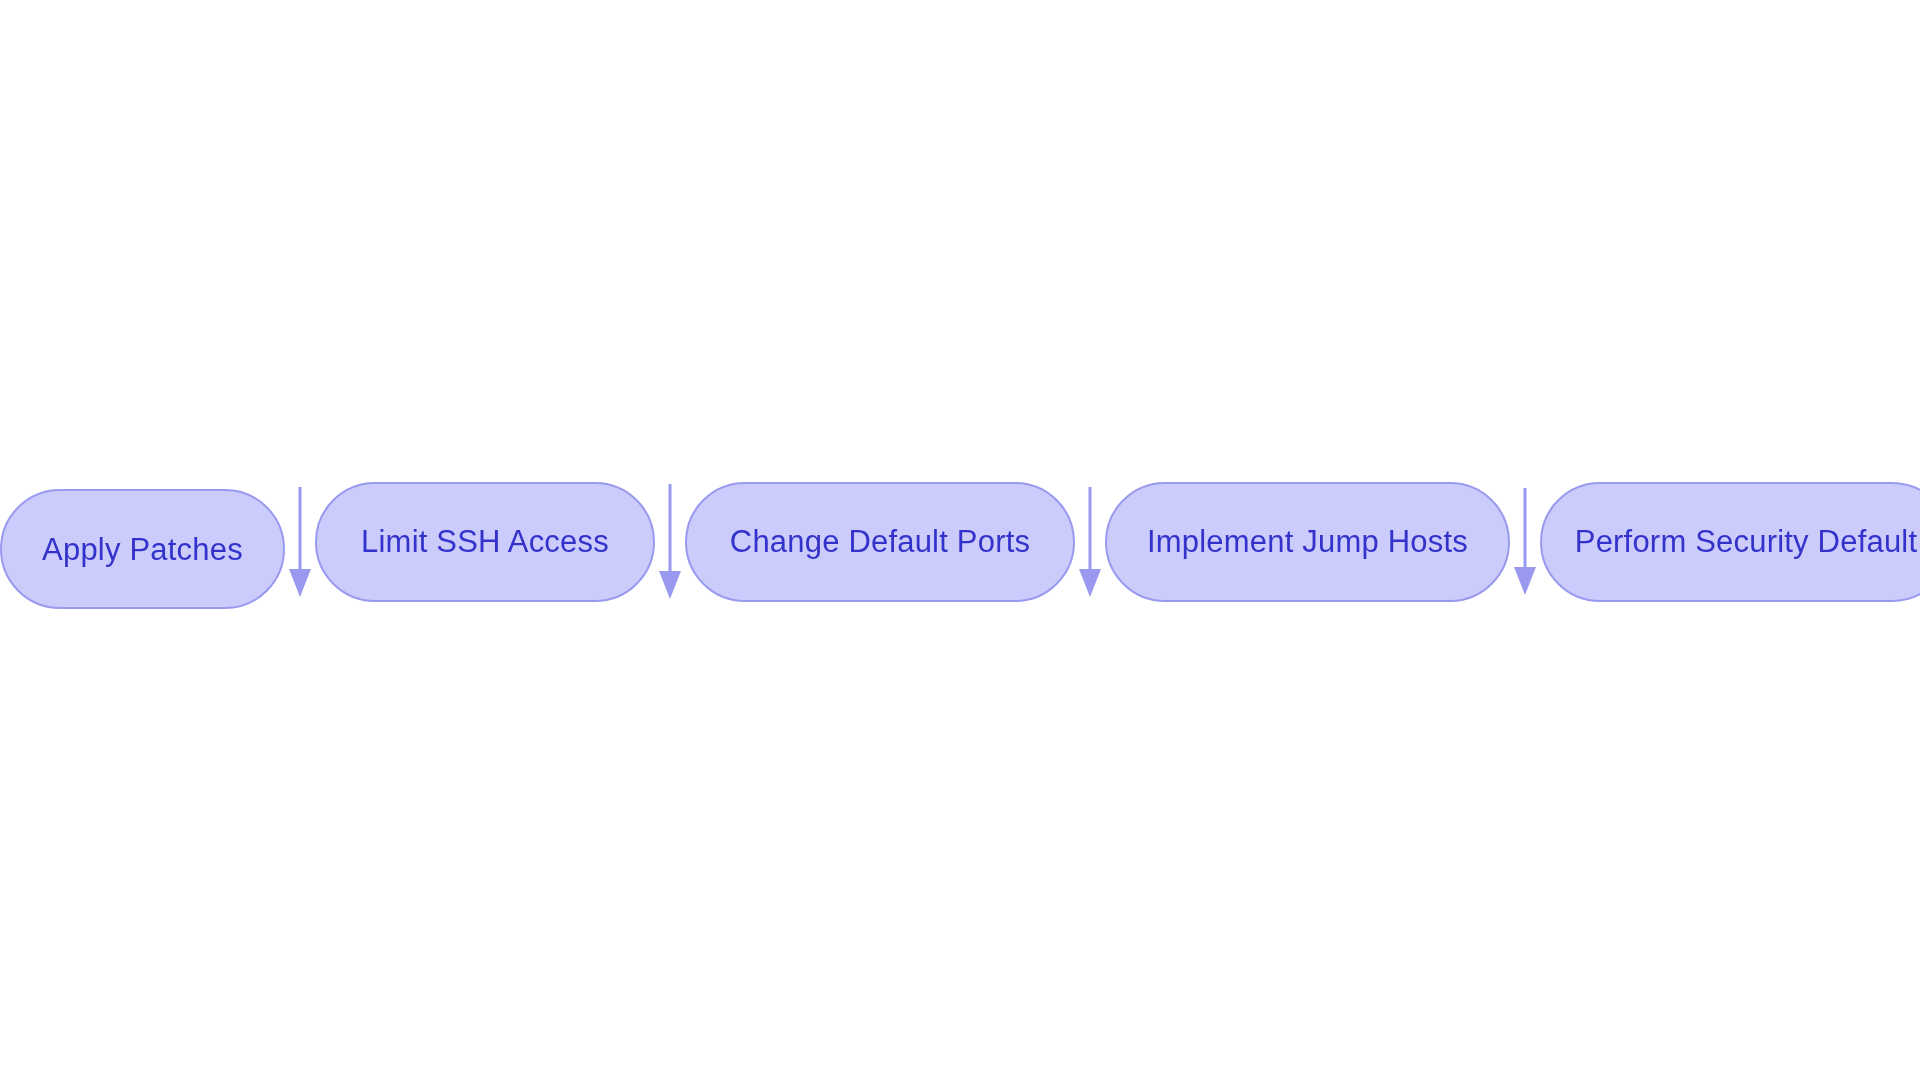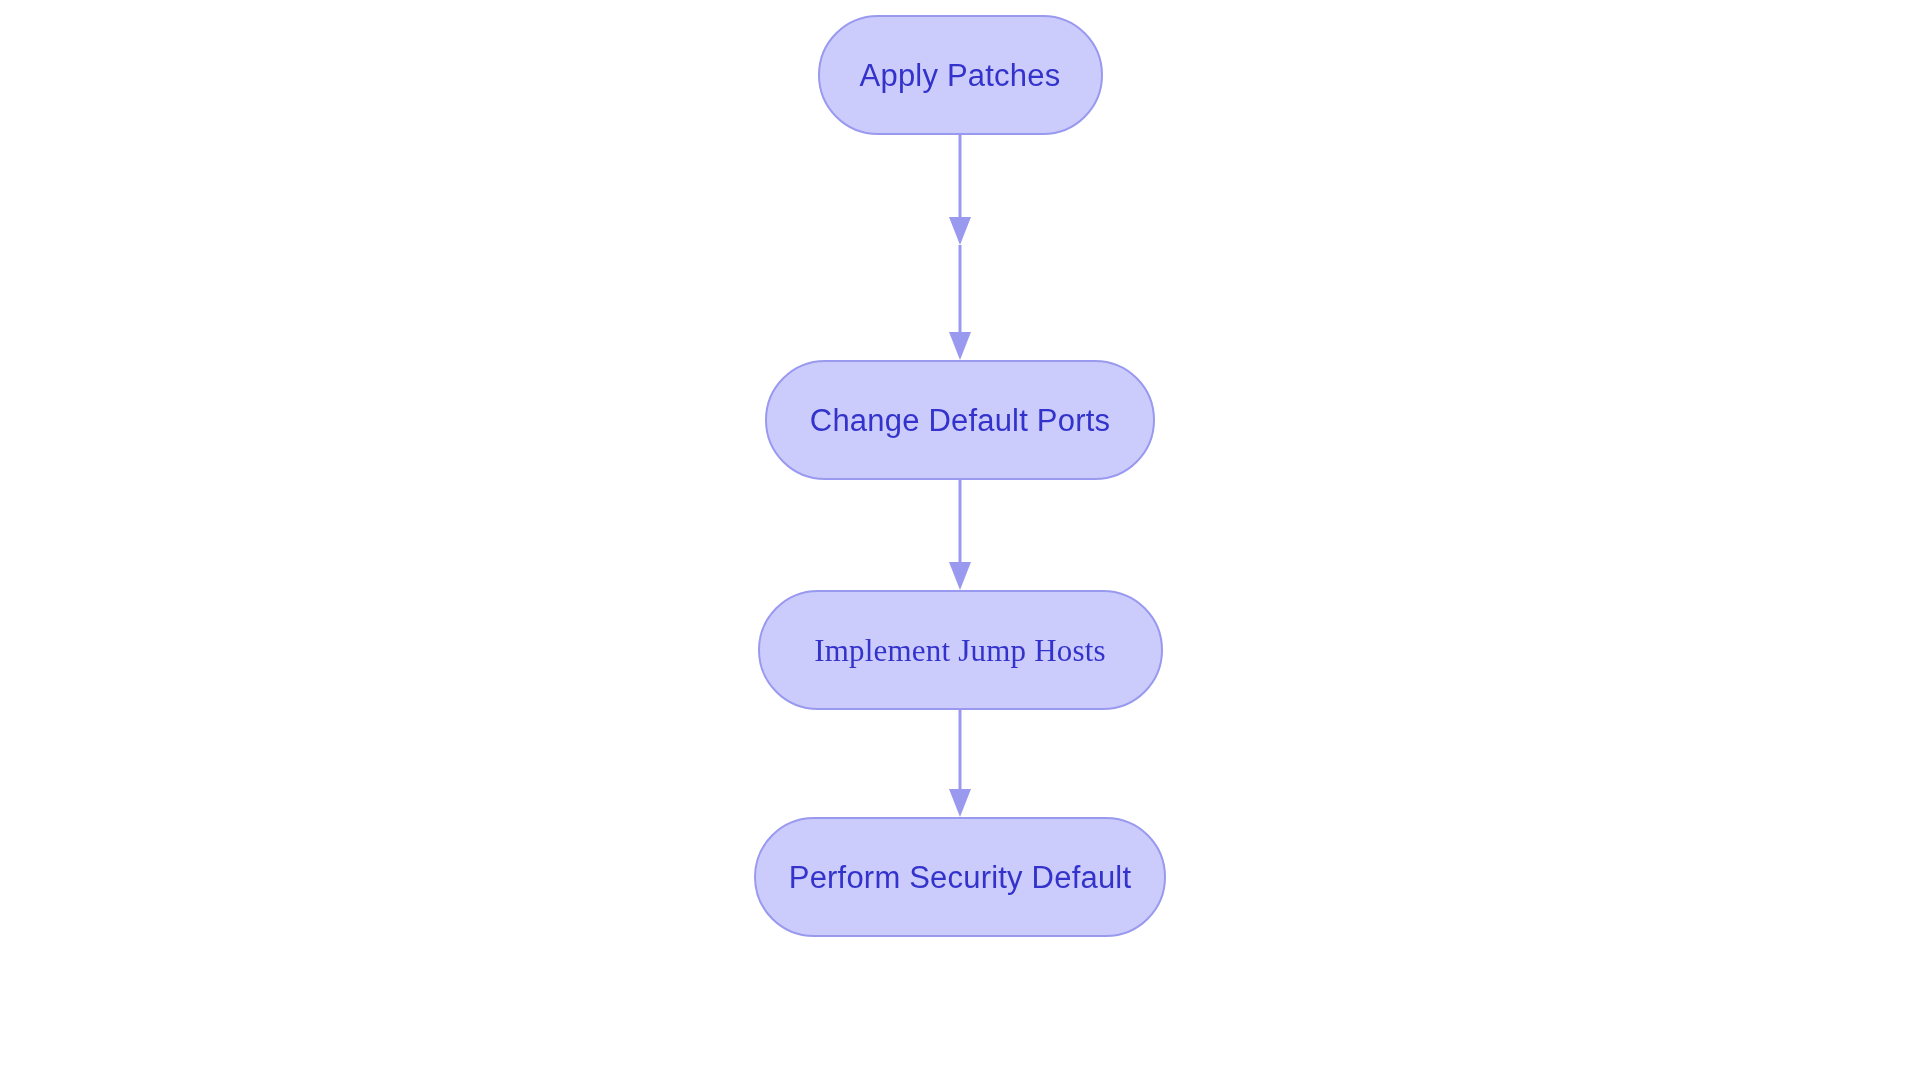--- a/index.html
+++ b/index.html
@@ -22,21 +22,21 @@
     background: #ffffff;
   }
 
   .flow-column {
     position: absolute;
     left: 0;
     top: 0;
     width: 1920px;
     height: 1083px;
     display: flex;
-    flex-direction: column;
+    flex-direction: row;
     align-items: center;
     justify-content: flex-start;
   }
 
   .flow-node {
     box-sizing: border-box;
     height: 120px;
     border-radius: 60px;
     background: #ccccfc;
     border: 2px solid #9999f0;
@@ -91,40 +91,43 @@
       <span class="flow-node-label">Apply Patches</span>
     </div>
 
     <div class="flow-connector" style="height:110px;">
       <svg viewBox="0 0 30 110" preserveAspectRatio="none" aria-hidden="true">
         <line class="connector-line" x1="15" y1="0" x2="15" y2="92"></line>
         <polygon class="connector-head" points="15,110 4,82 26,82"></polygon>
       </svg>
     </div>
 
+    <div class="flow-node" style="width:340px;">
+      <span class="flow-node-label">Limit SSH Access</span>
+    </div>
 
     <div class="flow-connector" style="height:115px;">
       <svg viewBox="0 0 30 115" preserveAspectRatio="none" aria-hidden="true">
         <line class="connector-line" x1="15" y1="0" x2="15" y2="97"></line>
         <polygon class="connector-head" points="15,115 4,87 26,87"></polygon>
       </svg>
     </div>
 
     <div class="flow-node" style="width:390px;justify-content:center;">
       <span class="flow-node-label">Change Default Ports</span>
     </div>
 
     <div class="flow-connector" style="height:110px;">
       <svg viewBox="0 0 30 110" preserveAspectRatio="none" aria-hidden="true">
         <line class="connector-line" x1="15" y1="0" x2="15" y2="92"></line>
         <polygon class="connector-head" points="15,110 4,82 26,82"></polygon>
       </svg>
     </div>
 
-    <div class="flow-node" style="width:405px;font-family:Liberation Serif, serif;">
+    <div class="flow-node" style="width:405px;">
       <span class="flow-node-label">Implement Jump Hosts</span>
     </div>
 
     <div class="flow-connector" style="height:107px;">
       <svg viewBox="0 0 30 107" preserveAspectRatio="none" aria-hidden="true">
         <line class="connector-line" x1="15" y1="0" x2="15" y2="89"></line>
         <polygon class="connector-head" points="15,107 4,79 26,79"></polygon>
       </svg>
     </div>
 

